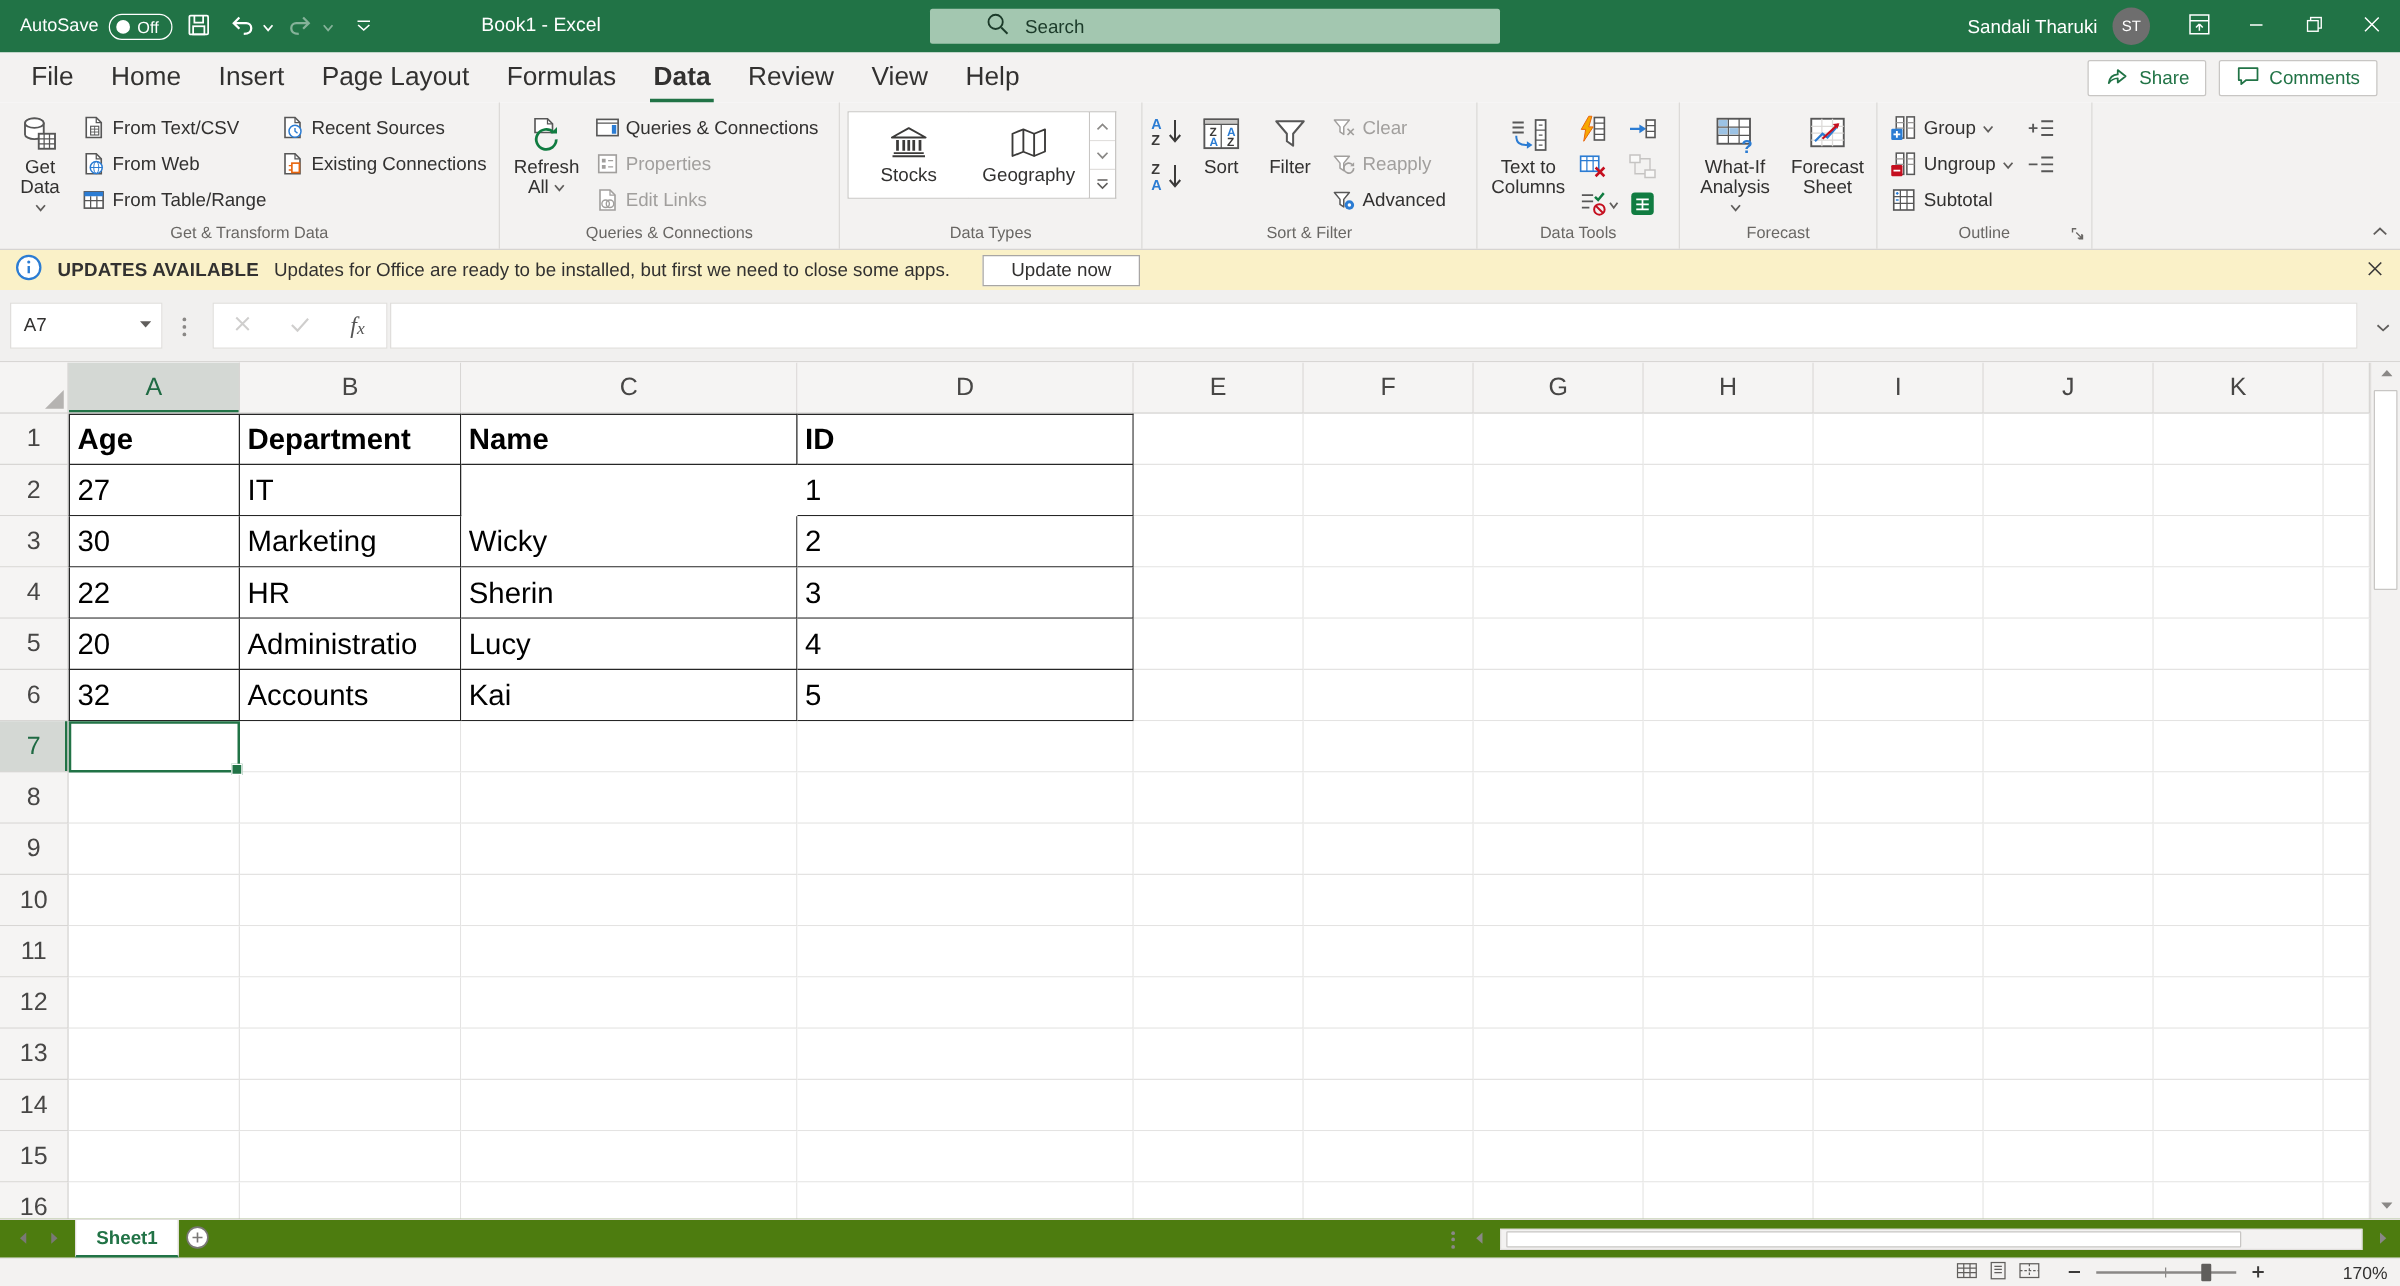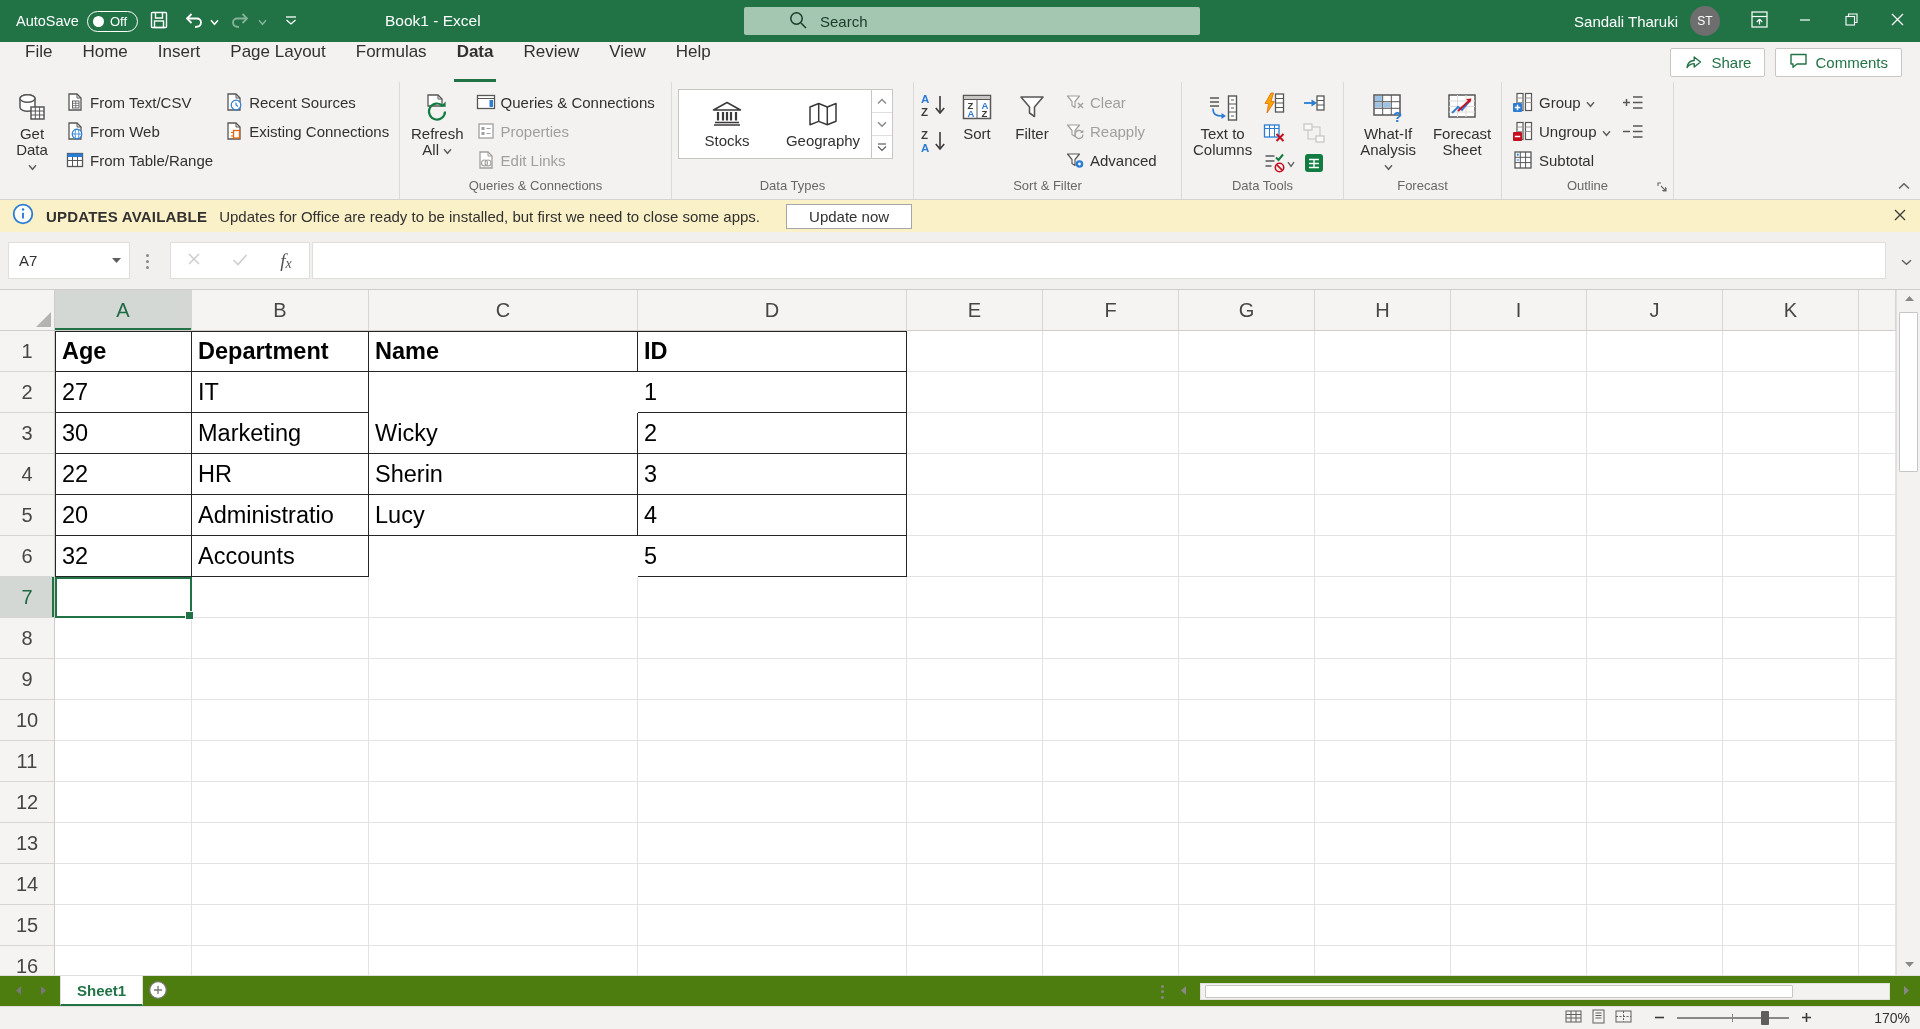--- a/index.html
+++ b/index.html
@@ -18,21 +18,21 @@
   .search-box { position:absolute; left:744px; top:7px; width:456px; height:28px; background:#a3c7b0; display:flex; align-items:center; gap:12px; padding-left:44px; border-radius:2px; cursor:text; }
   .search-box span { color:#1b3a29; font-size:15px; }
   .tb-right { position:absolute; right:0; top:0; height:42px; display:flex; align-items:center; }
   .user-name { font-size:15px; margin-right:12px; }
   .avatar { width:30px; height:30px; border-radius:50%; background:#6e6e6e; color:#fff; font-size:12px; display:flex; align-items:center; justify-content:center; margin-right:16px; }
   .win-btn { width:46px; height:42px; display:flex; align-items:center; justify-content:center; background:transparent; border:none; cursor:pointer; }
 
   
   .tabrow { height:40px; background:#f3f2f1; display:flex; align-items:stretch; position:relative; }
   .tabs { display:flex; padding-left:10px; }
-  .tab { position:relative; padding:0 15px; display:flex; align-items:flex-start; font-size:17px; color:#323130; cursor:pointer; }
+  .tab { position:relative; padding:0 15px; display:flex; align-items:center; font-size:21px; color:#323130; cursor:pointer; }
   .tab.active { font-weight:bold; }
   .tab.active::after { content:""; position:absolute; left:12px; right:12px; bottom:0; height:3px; background:#217346; }
   .tabrow-right { margin-left:auto; display:flex; align-items:center; gap:10px; padding-right:18px; }
   .pill-btn { display:flex; align-items:center; gap:7px; height:29px; padding:0 13px; background:#fff; border:1px solid #c8c6c4; border-radius:2px; color:#217346; font-size:15px; cursor:pointer; }
 
   
   .ribbon { height:118px; background:#f3f2f1; border-bottom:1px solid #d6d4d2; display:flex; position:relative; }
   .rib-group { display:flex; flex-direction:column; border-right:1px solid #dcdad8; flex:0 0 auto; }
   .rg-items { flex:1; display:flex; align-items:flex-start; padding:4px 6px 0 6px; gap:3px; }
   .rg-label { height:22px; text-align:center; font-size:13px; color:#696764; position:relative; line-height:18px; }
@@ -333,20 +333,21 @@
                   <path d="M4 2h8l4 4v12H4z" fill="#fff" stroke="#575757" stroke-width="1.3"></path>
                   <path d="M12 2v4h4" stroke="#575757" stroke-width="1"></path>
                   <rect x="9.5" y="9.5" width="6" height="7.5" fill="#fff" stroke="#e8650d" stroke-width="1.3"></rect>
                   <path d="M9.5 11.5H7M9.5 15H7" stroke="#e8650d" stroke-width="1.1"></path>
                 </svg>
               </span>
               <span class="slabel">Existing Connections</span>
             </button>
           </div>
         </div>
+        <div class="rg-label"><span>Get &amp; Transform Data</span></div>
       </section>
       <section class="rib-group" style="width: 272px;">
         <div class="rg-items">
           <button class="rib-big">
             <div class="bicon">
               <span style="display: flex;">
                 <svg width="32" height="30" viewBox="0 0 32 30" fill="none" xmlns="http://www.w3.org/2000/svg">
                   <path d="M7 3h10l4 4v7H7z" fill="#fff" stroke="#575757" stroke-width="1.3"></path>
                   <path d="M17 3v4h4" stroke="#575757"></path>
                   <path d="M24 19.5a8 8 0 11-2.4-5.7" stroke="#107c41" stroke-width="2.2" fill="none"></path>
@@ -855,20 +856,21 @@
         <div class="cell" style="left: 1043px; top: 205px; width: 136px; height: 41px;"></div>
         <div class="cell" style="left: 1179px; top: 205px; width: 136px; height: 41px;"></div>
         <div class="cell" style="left: 1315px; top: 205px; width: 136px; height: 41px;"></div>
         <div class="cell" style="left: 1451px; top: 205px; width: 136px; height: 41px;"></div>
         <div class="cell" style="left: 1587px; top: 205px; width: 136px; height: 41px;"></div>
         <div class="cell" style="left: 1723px; top: 205px; width: 136px; height: 41px;"></div>
         <div class="cell" style="left: 1859px; top: 205px; width: 37px; height: 41px;"></div>
         <div class="rh" style="top: 246px; height: 41px;">6</div>
         <div class="cell tc tc-l" style="left: 55px; top: 246px; width: 137px; height: 41px;">32</div>
         <div class="cell tc" style="left: 192px; top: 246px; width: 177px; height: 41px;">Accounts</div>
+        <div class="cell tc" style="left: 369px; top: 246px; width: 269px; height: 41px;">Kai</div>
         <div class="cell tc" style="left: 638px; top: 246px; width: 269px; height: 41px;">5</div>
         <div class="cell" style="left: 907px; top: 246px; width: 136px; height: 41px;"></div>
         <div class="cell" style="left: 1043px; top: 246px; width: 136px; height: 41px;"></div>
         <div class="cell" style="left: 1179px; top: 246px; width: 136px; height: 41px;"></div>
         <div class="cell" style="left: 1315px; top: 246px; width: 136px; height: 41px;"></div>
         <div class="cell" style="left: 1451px; top: 246px; width: 136px; height: 41px;"></div>
         <div class="cell" style="left: 1587px; top: 246px; width: 136px; height: 41px;"></div>
         <div class="cell" style="left: 1723px; top: 246px; width: 136px; height: 41px;"></div>
         <div class="cell" style="left: 1859px; top: 246px; width: 37px; height: 41px;"></div>
         <div class="rh sel" style="top: 287px; height: 41px;">7</div>

